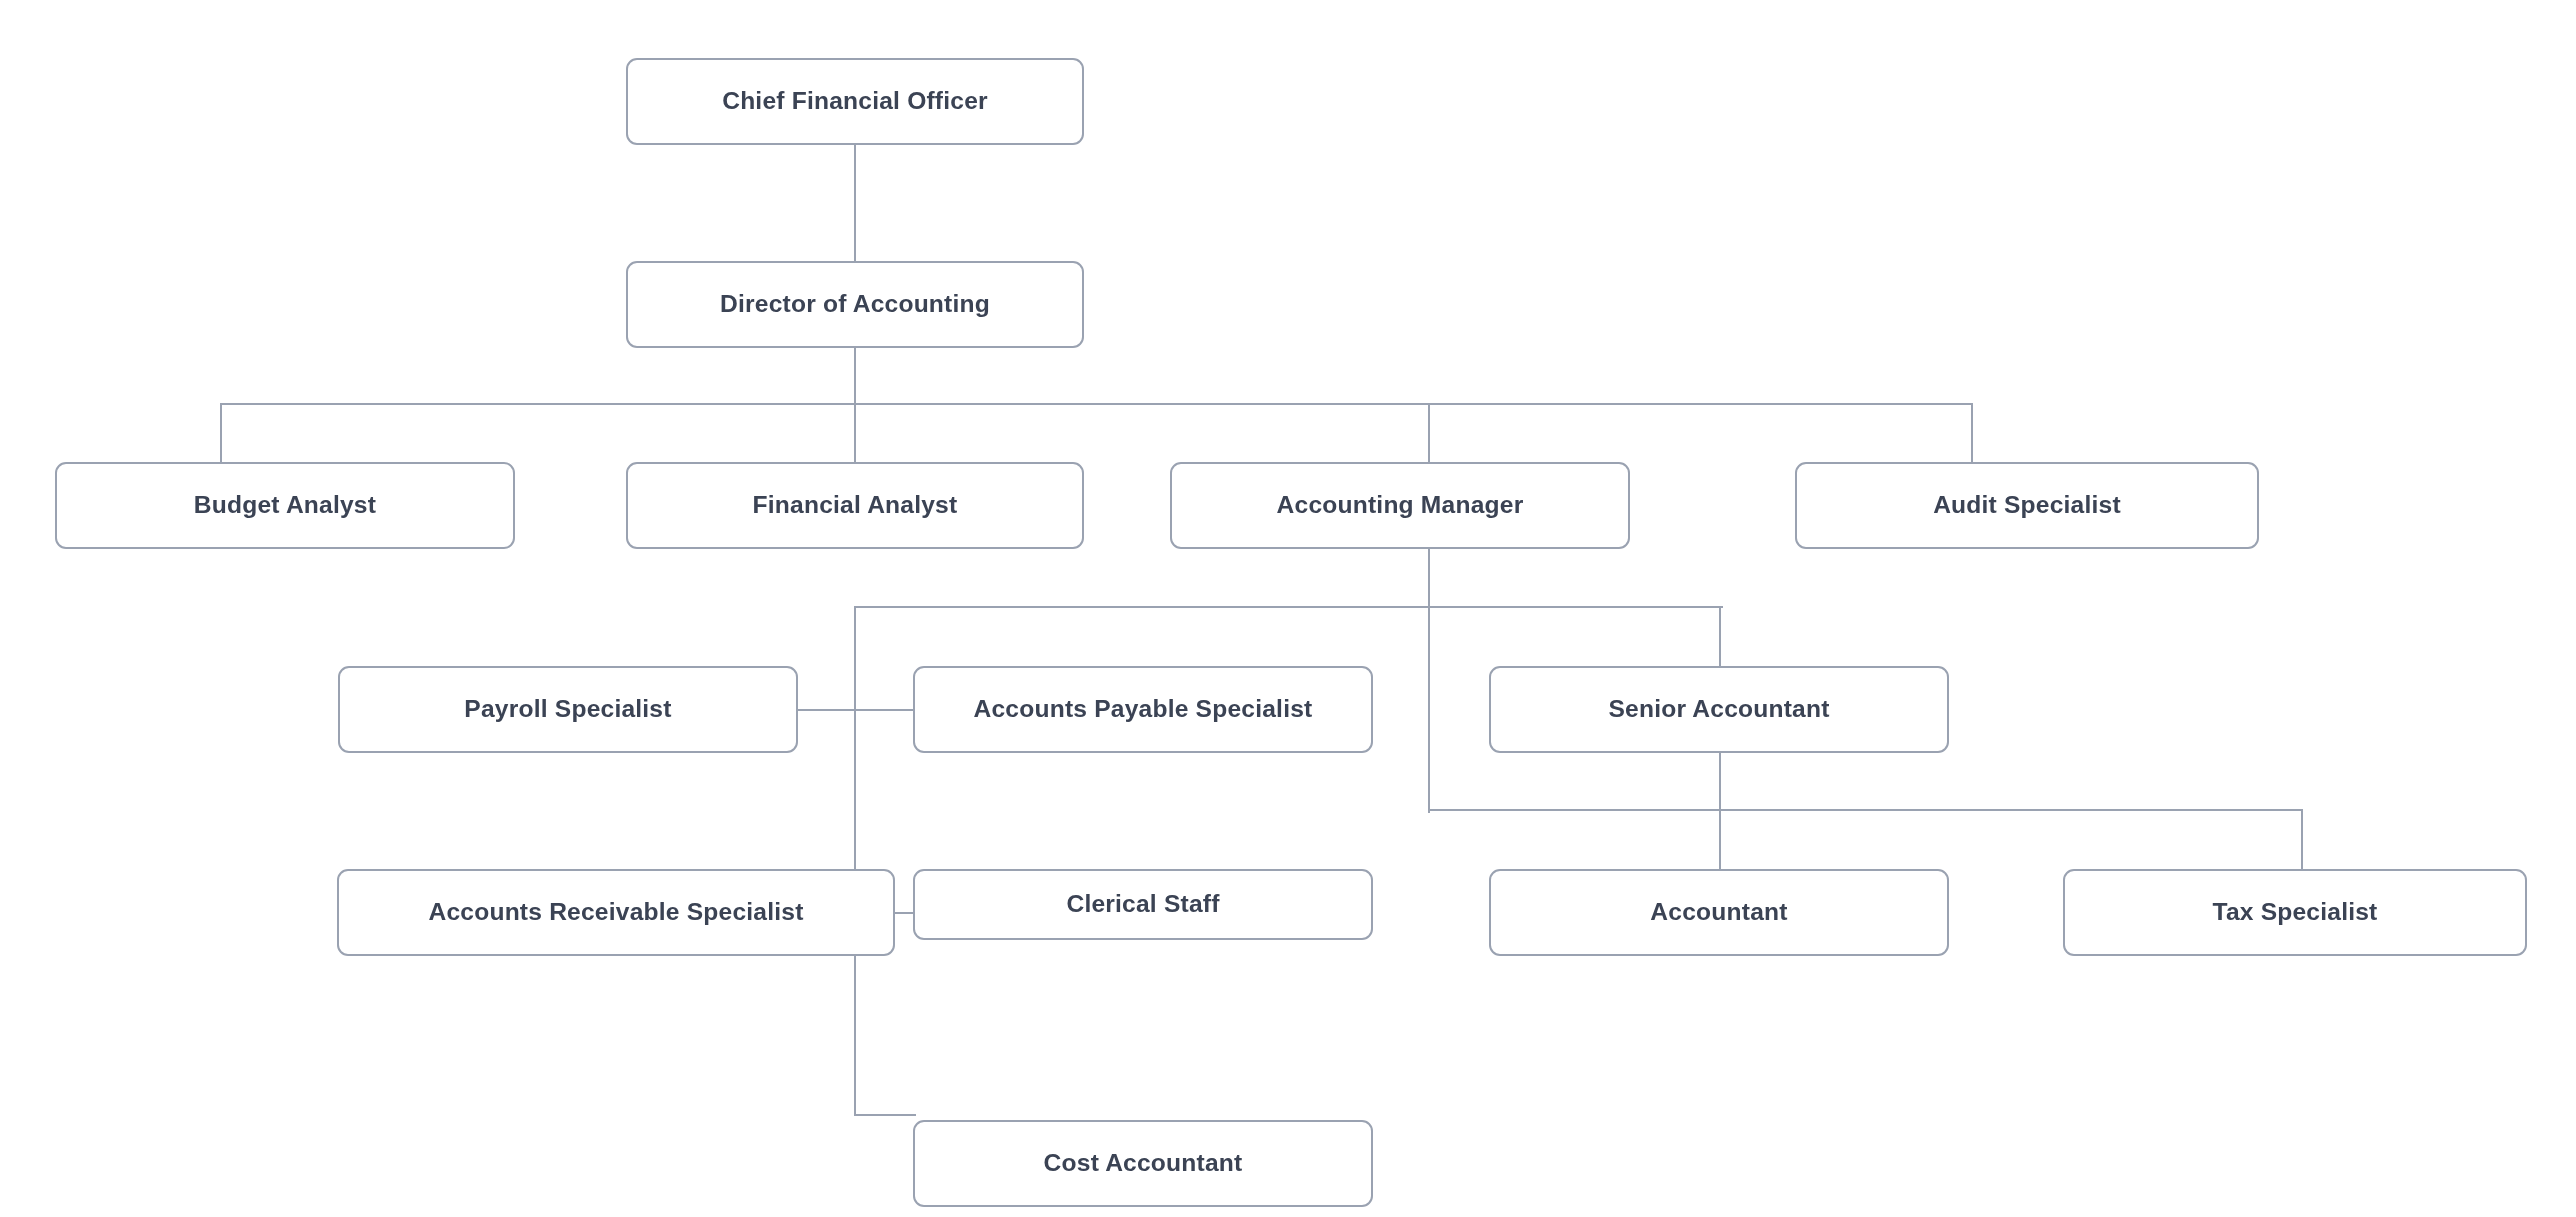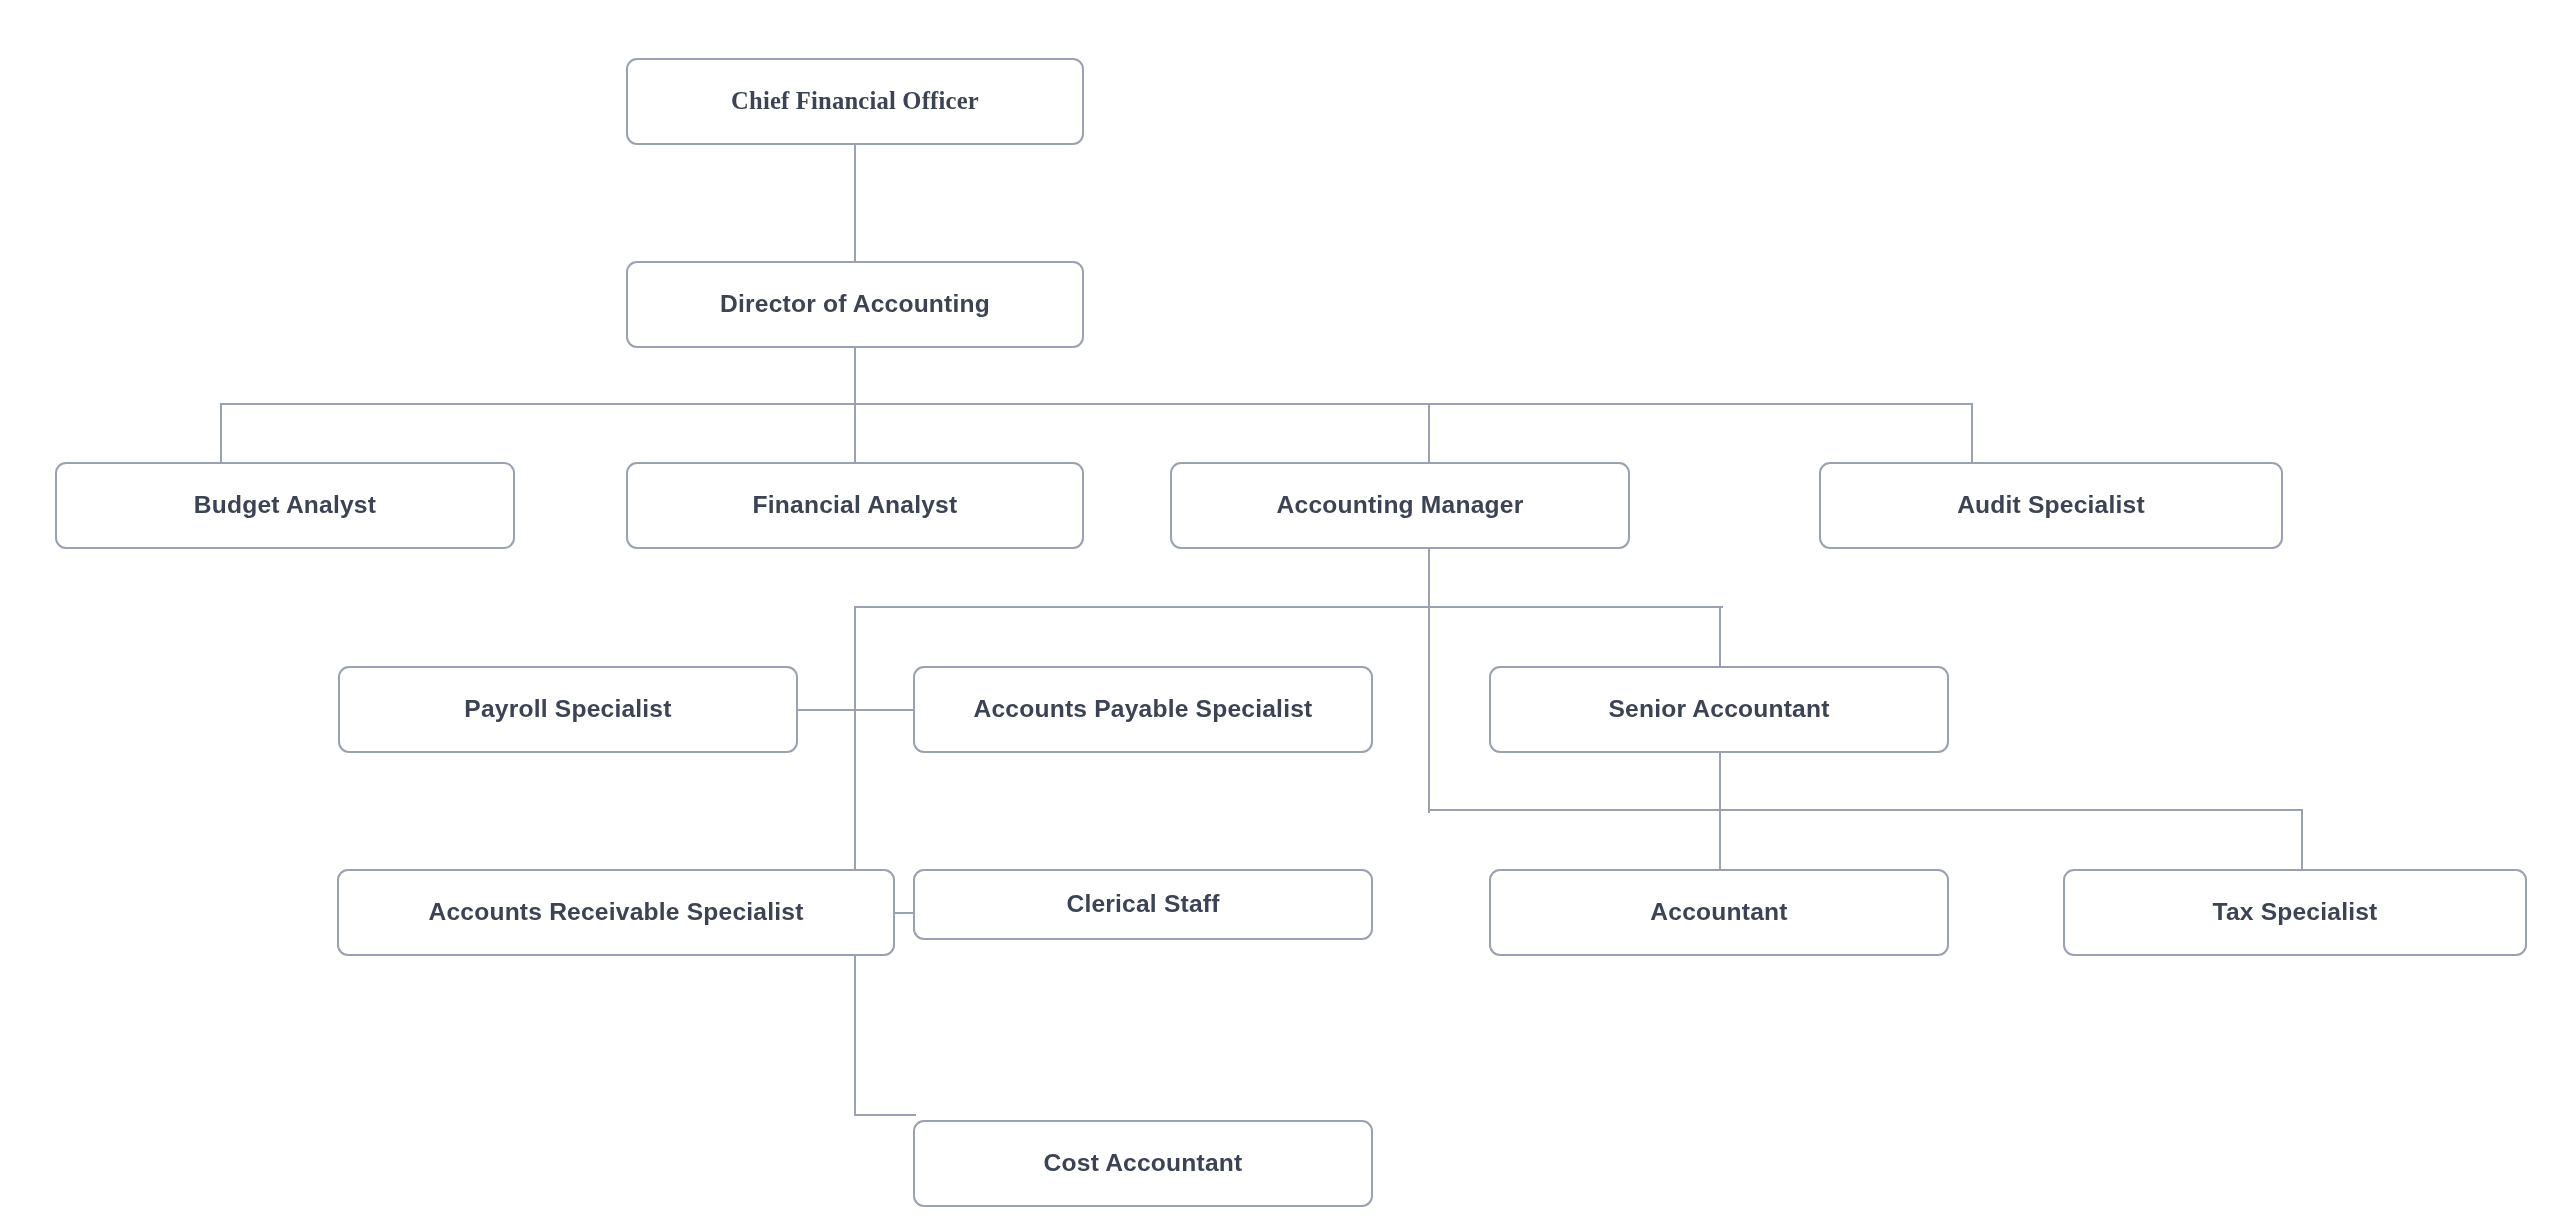--- a/index.html
+++ b/index.html
@@ -77,41 +77,41 @@
   <div class="edge edge-h" style="left:854px; top:912px; width:62px;"></div>
 
   <div class="edge edge-h" style="left:854px; top:1114px; width:62px;"></div>
 
   <div class="edge edge-v" style="left:1719px; top:606px; height:266px;"></div>
 
   <div class="edge edge-h" style="left:1428px; top:809px; width:875px;"></div>
 
   <div class="edge edge-v" style="left:2301px; top:809px; height:61px;"></div>
 
-  <div class="node" style="left:626px; top:58px; width:458px; height:87px;font-family:Liberation Serif, serif;">
+  <div class="node" style="left:626px; top:58px; width:458px; height:87px;">
     <span class="node-label">Chief Financial Officer</span>
   </div>
 
   <div class="node" style="left:626px; top:261px; width:458px; height:87px;">
     <span class="node-label">Director of Accounting</span>
   </div>
 
   <div class="node" style="left:55px; top:462px; width:460px; height:87px;">
     <span class="node-label">Budget Analyst</span>
   </div>
 
   <div class="node" style="left:626px; top:462px; width:458px; height:87px;">
     <span class="node-label">Financial Analyst</span>
   </div>
 
   <div class="node" style="left:1170px; top:462px; width:460px; height:87px;">
     <span class="node-label">Accounting Manager</span>
   </div>
 
-  <div class="node" style="left:1795px; top:462px; width:464px; height:87px;margin-left:24px;">
+  <div class="node" style="left:1795px; top:462px; width:464px; height:87px;">
     <span class="node-label">Audit Specialist</span>
   </div>
 
   <div class="node" style="left:338px; top:666px; width:460px; height:87px;">
     <span class="node-label">Payroll Specialist</span>
   </div>
 
   <div class="node" style="left:913px; top:666px; width:460px; height:87px;">
     <span class="node-label">Accounts Payable Specialist</span>
   </div>

